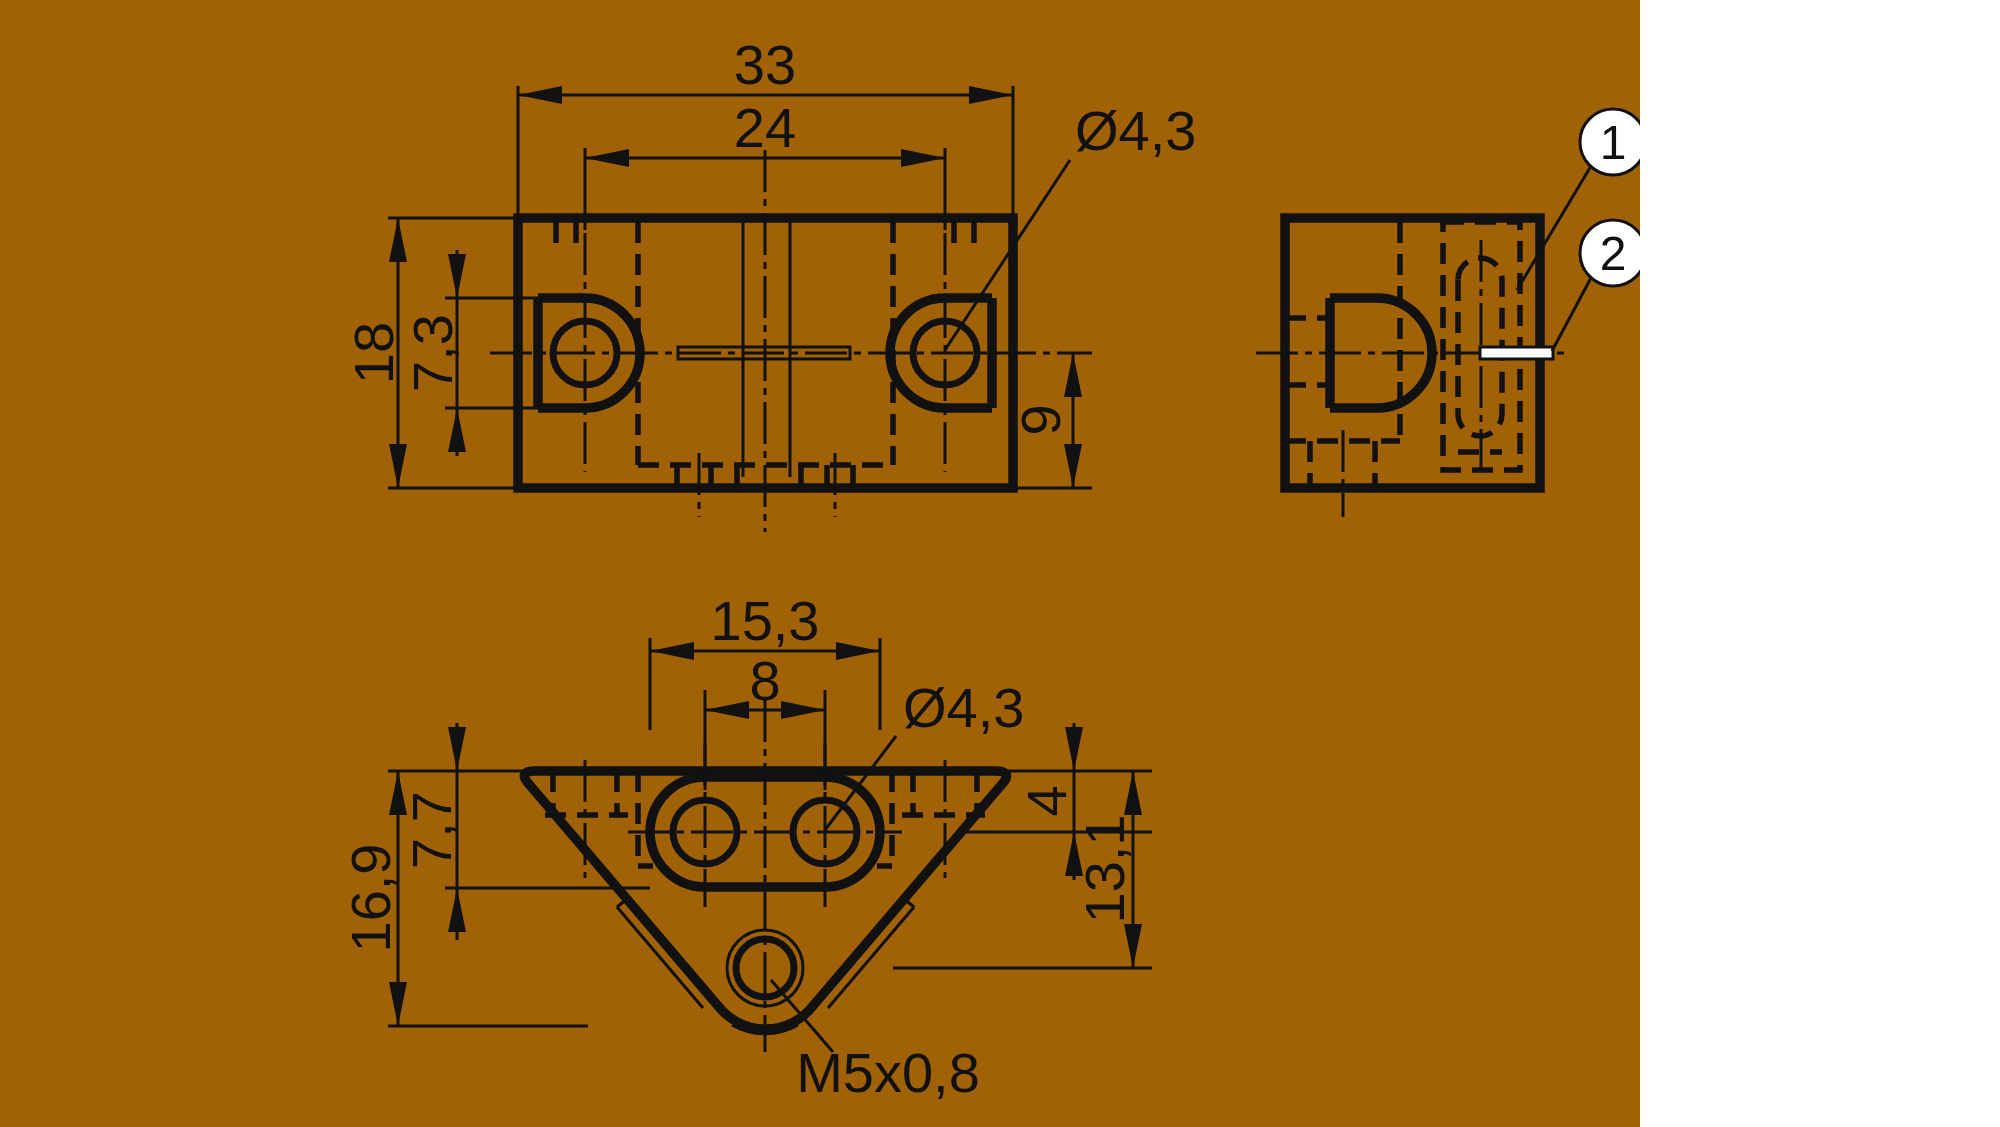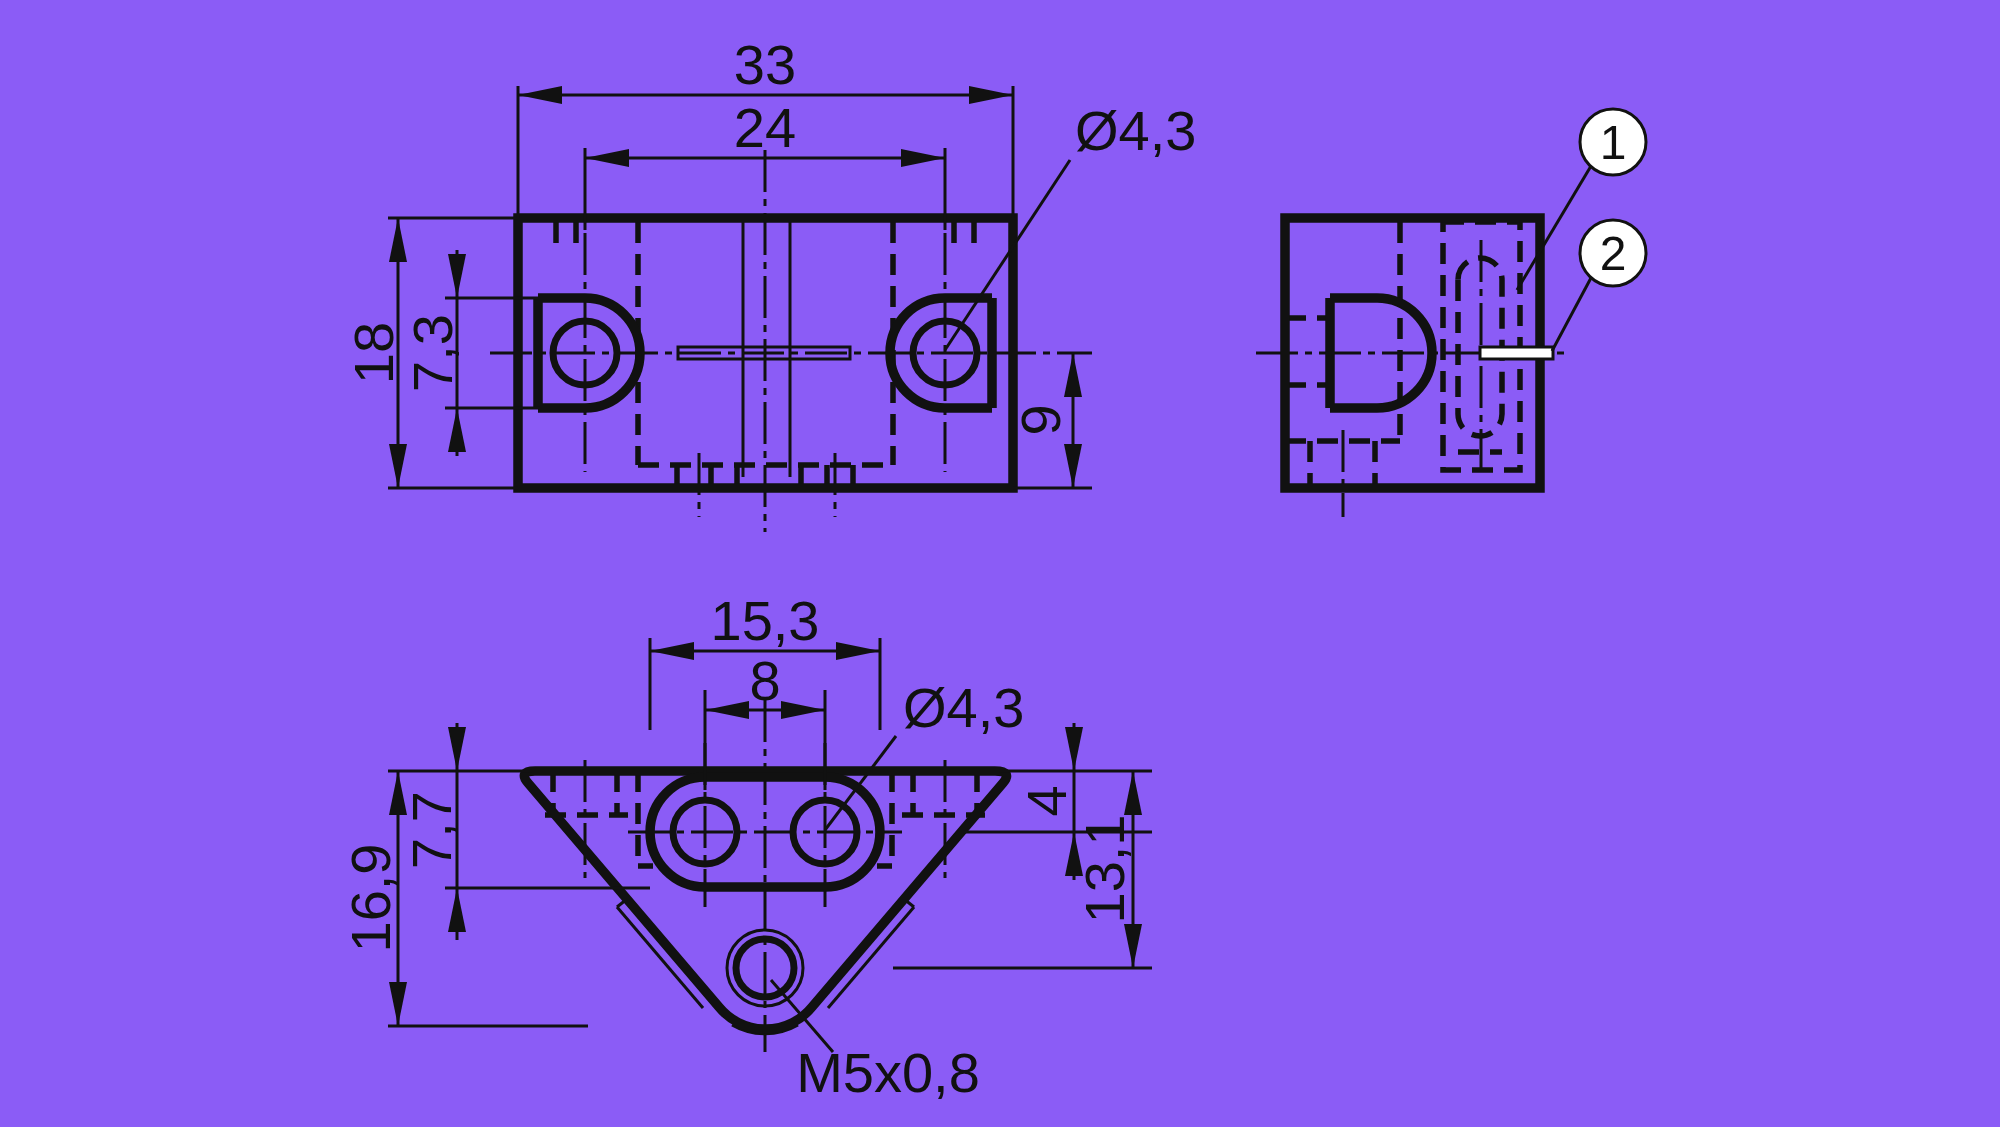--- a/index.html
+++ b/index.html
@@ -1,19 +1,19 @@
 <!DOCTYPE html>
 <html><head>
 <meta charset="utf-8">
 <style>
   html,body{margin:0;padding:0;background:#ffffff;}
   .stage{
     position:relative;
-    width:2000px;height:1127px;
-    background:#8b5cf6;
+    width:1640px;height:1127px;
+    background:#a16207;
     font-family:"Liberation Sans", sans-serif;
     overflow:hidden;
   }
   svg{display:block;}
   .ln{stroke:#111111;fill:none;stroke-linecap:butt;}
   .s-thick{stroke-width:9.5;}
   .s-med{stroke-width:7;}
   .s-thin{stroke-width:3;}
   .s-hid{stroke-width:5.5;stroke-dasharray:21 11;}
   .s-cl{stroke-width:3;stroke-dasharray:42 7 7 7;}

